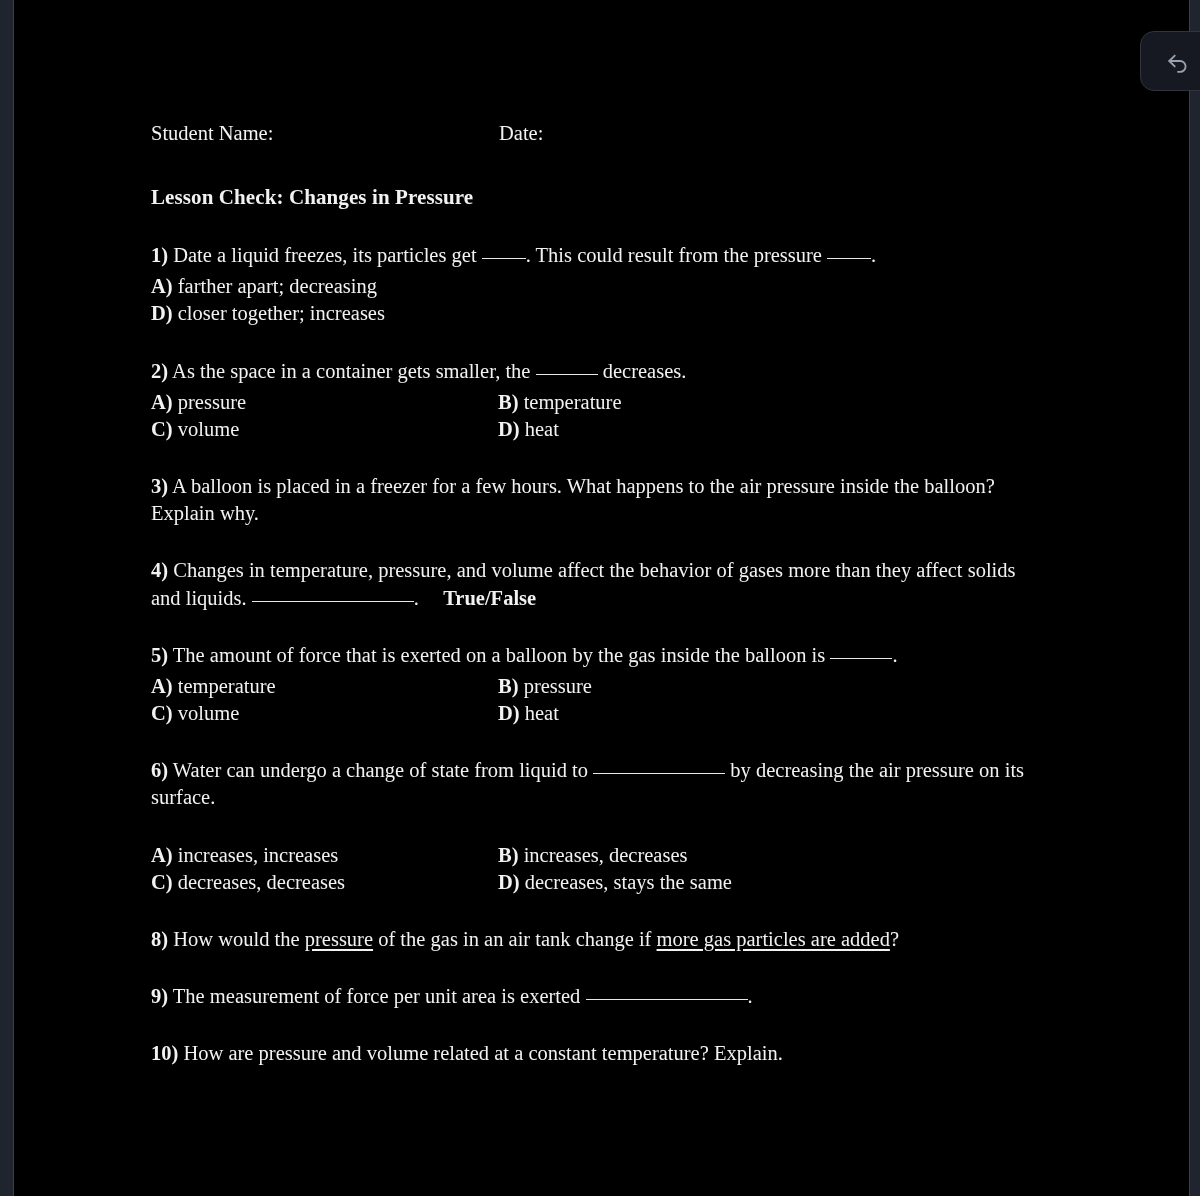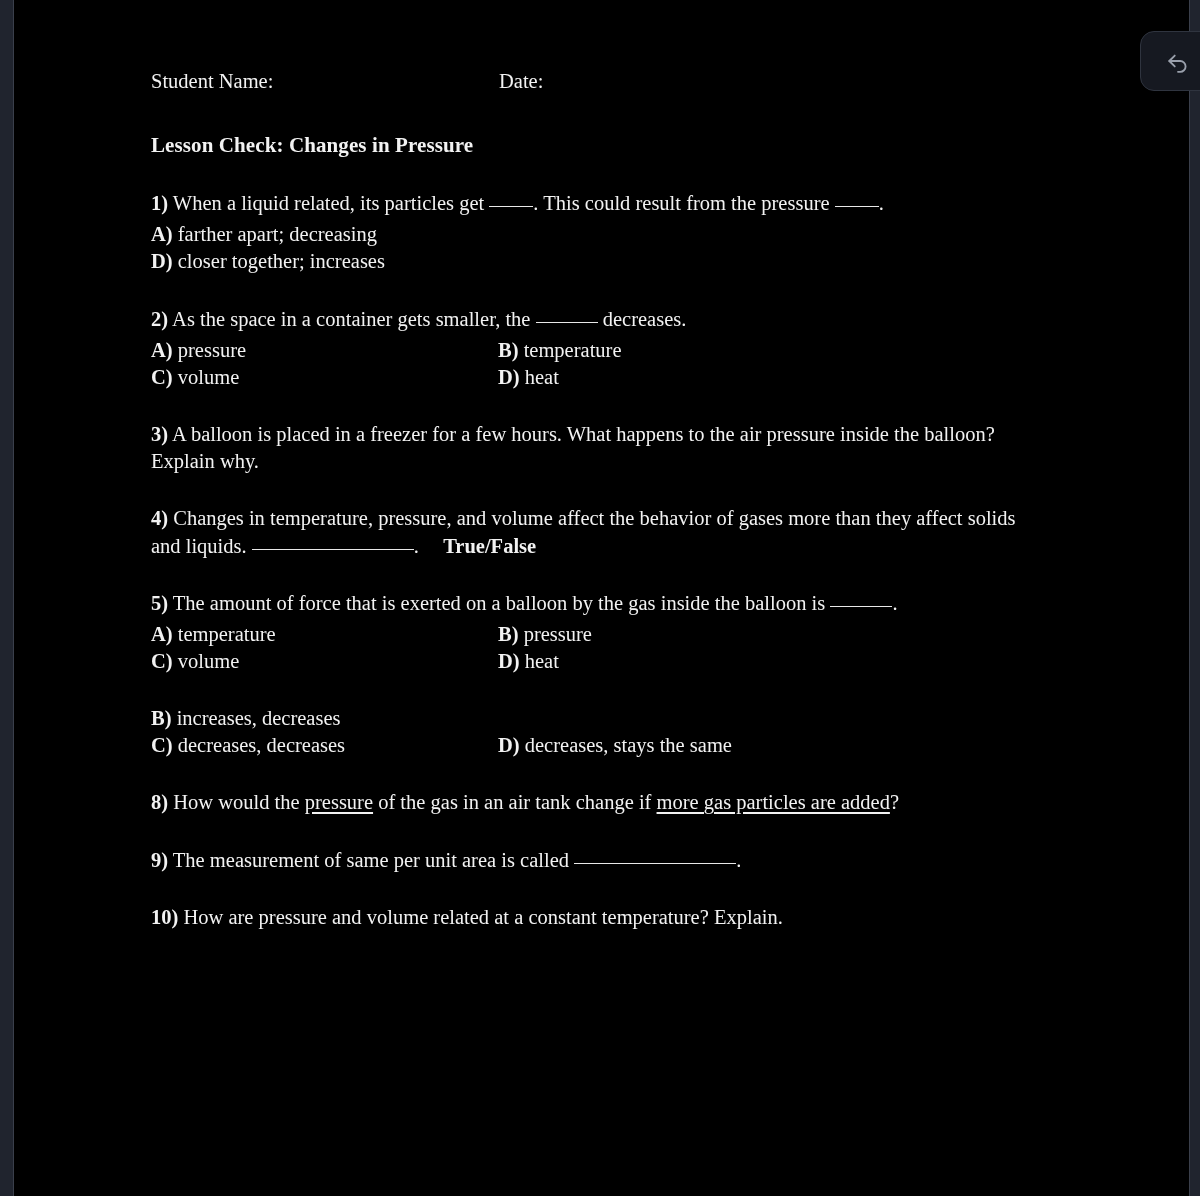--- a/index.html
+++ b/index.html
@@ -61,21 +61,21 @@
     left: 137px;   
     top: 0;
     width: 890px;
     color: #f2f2f2;
     font-size: 20.5px;
     line-height: 1.33;
   }
 
   .meta-row {
     display: flex;
-    margin-top: 68px;
+    margin-top: 120px;
     font-size: 20.5px;
   }
   .meta-student { width: 348px; }
 
   .sheet-title {
     font-size: 21px;
     font-weight: bold;
     margin-top: 37px;
     letter-spacing: 0.1px;
   }
@@ -123,21 +123,21 @@
       <div class="meta-row">
         <div class="meta-student">Student Name:</div>
         <div>Date:</div>
       </div>
 
       <div class="sheet-title">Lesson Check: Changes in Pressure</div>
 
       <div class="question-block">
         <div class="q-text">
           <span class="q-num">1)</span>
-          <span>When a liquid related, its particles get</span>
+          <span>Date a liquid freezes, its particles get</span>
           <span class="blank b-sm"></span><span>. This could result from the pressure</span>
           <span class="blank b-sm"></span><span>.</span>
         </div>
         <div class="options">
           <div class="opt-row">
             <div class="opt-col-a">
               <span class="opt-letter">A)</span>
               <span>farther apart; decreasing</span>
             </div>
           </div>
@@ -220,24 +220,36 @@
               <span>volume</span>
             </div>
             <div class="opt-col-b">
               <span class="opt-letter">D)</span>
               <span>heat</span>
             </div>
           </div>
         </div>
       </div>
 
+      <div class="question-block">
+        <div class="q-text">
+          <span class="q-num">6)</span>
+          <span>Water can undergo a change of state from liquid to</span>
+          <span class="blank b-xl"></span>
+          <span>by decreasing the air pressure on its surface.</span>
+        </div>
+      </div>
 
       <div class="question-block">
         <div class="options">
           <div class="opt-row">
+            <div class="opt-col-a">
+              <span class="opt-letter">A)</span>
+              <span>increases, increases</span>
+            </div>
             <div class="opt-col-b">
               <span class="opt-letter">B)</span>
               <span>increases, decreases</span>
             </div>
           </div>
           <div class="opt-row">
             <div class="opt-col-a">
               <span class="opt-letter">C)</span>
               <span>decreases, decreases</span>
             </div>
@@ -255,21 +267,21 @@
           <span>How would the</span>
           <span class="u-underline">pressure</span>
           <span>of the gas in an air tank change if</span>
           <span class="u-underline">more gas particles are added</span><span>?</span>
         </div>
       </div>
 
       <div class="question-block">
         <div class="q-text">
           <span class="q-num">9)</span>
-          <span>The measurement of same per unit area is called</span>
+          <span>The measurement of force per unit area is exerted</span>
           <span class="blank b-xxl"></span><span>.</span>
         </div>
       </div>
 
       <div class="question-block">
         <div class="q-text">
           <span class="q-num">10)</span>
           <span>How are pressure and volume related at a constant temperature? Explain.</span>
         </div>
       </div>

